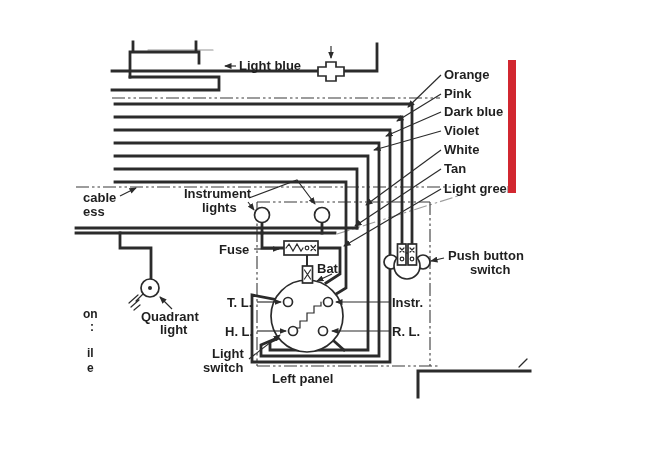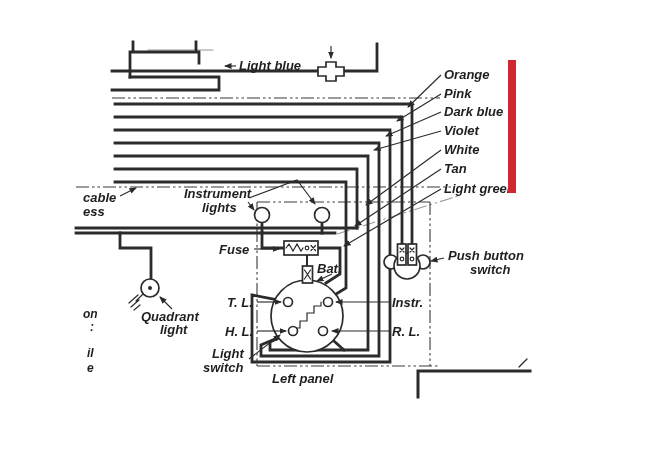--- a/index.html
+++ b/index.html
@@ -1,17 +1,17 @@
 <!DOCTYPE html>
 <html><head>
 <meta charset="utf-8">
 <style>
   html,body{margin:0;padding:0;background:#ffffff;}
   .stage{position:relative;width:562px;height:468px;background:#ffffff;overflow:hidden;
-         font-family:"Liberation Sans",sans-serif;font-style:italic;}
+         font-family:"Liberation Sans",sans-serif;}
   svg{position:absolute;left:0;top:0;}
   .wire{stroke:#2b2b2b;fill:none;stroke-width:2.8;stroke-linecap:square;stroke-linejoin:miter;}
   .wire-med{stroke:#2b2b2b;fill:none;stroke-width:2;stroke-linecap:square;}
   .comp{stroke:#2b2b2b;fill:#ffffff;stroke-width:1.7;}
   .thin{stroke:#2b2b2b;fill:none;stroke-width:1.2;stroke-linecap:round;}
   .leader{stroke:#2b2b2b;fill:none;stroke-width:1.15;}
   .dashdot{stroke:#3a3a3a;fill:none;stroke-width:1.1;stroke-dasharray:13 3 2.5 3 2.5 3;}
   .faint{opacity:.5;}
   text{fill:#1f1f1f;font-family:"Liberation Sans",sans-serif;font-weight:bold;font-size:13px;}
   text.small{font-size:12px;}

